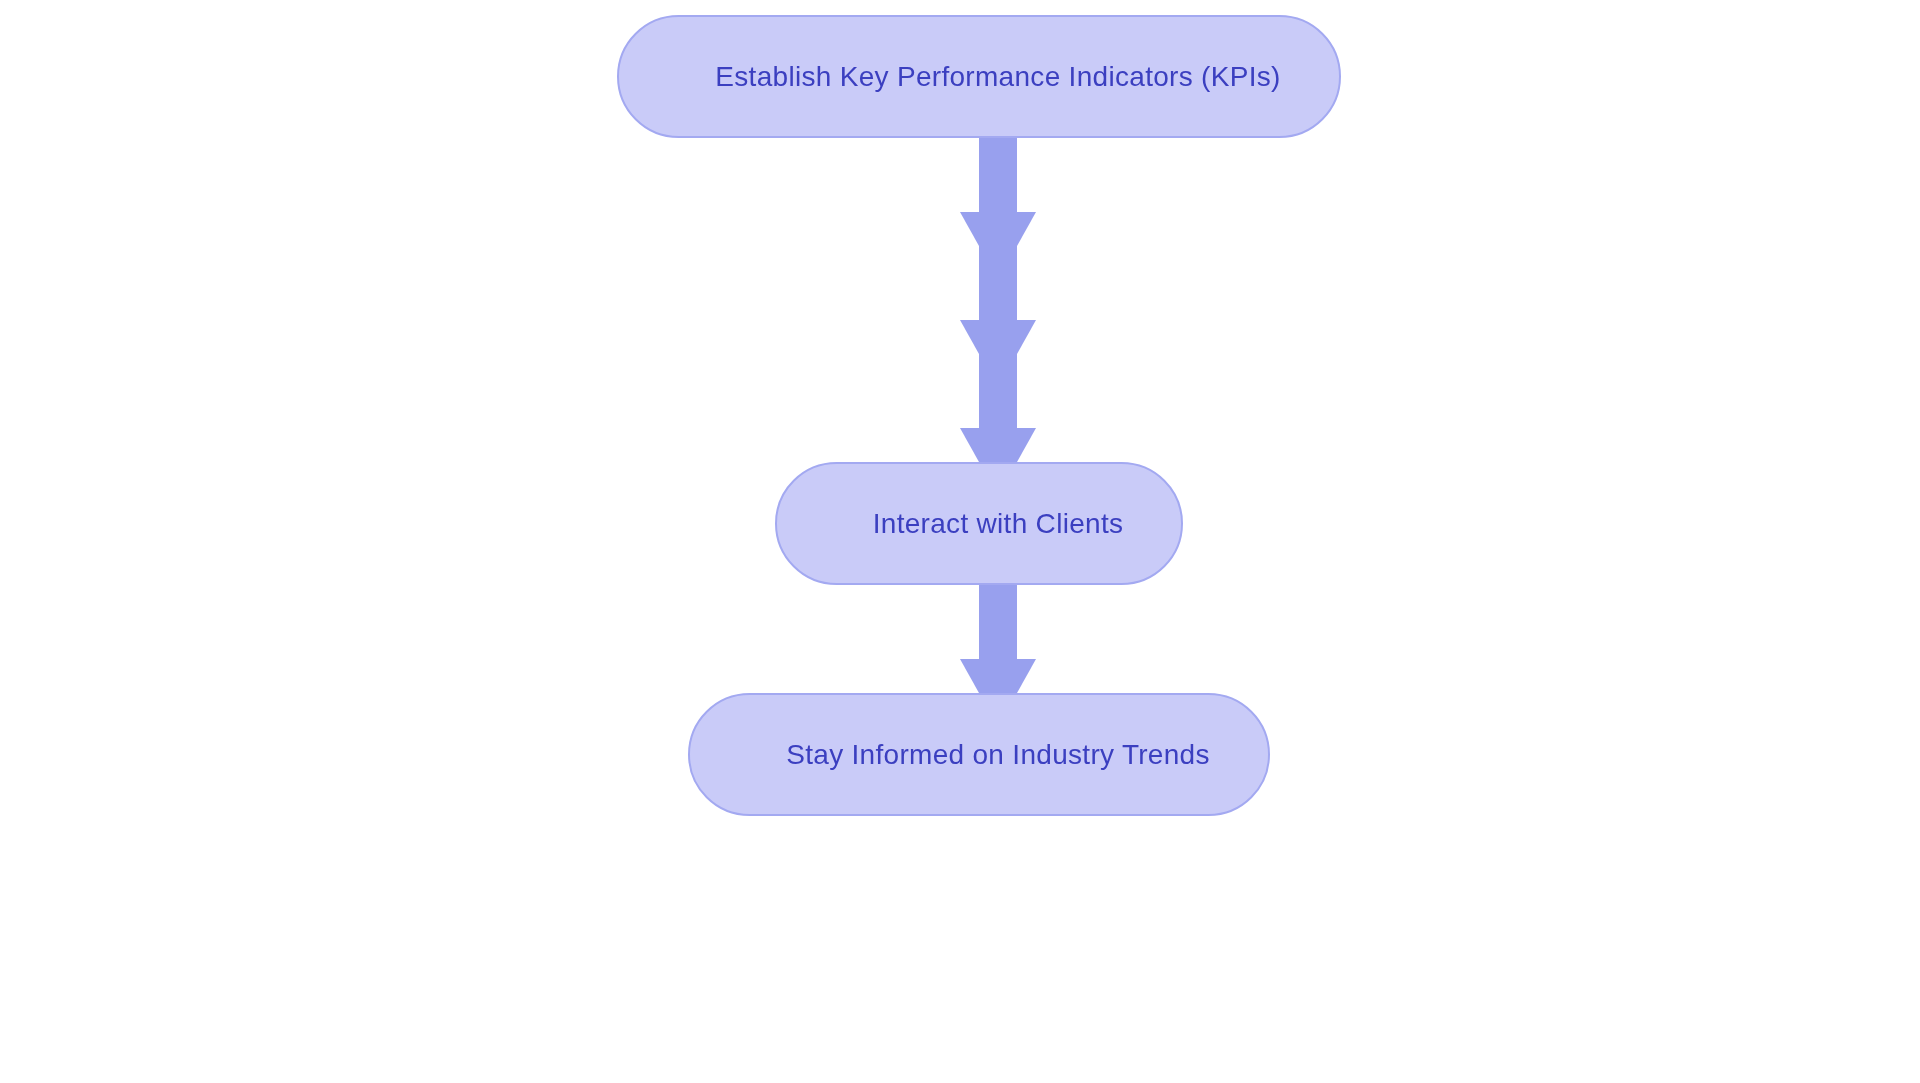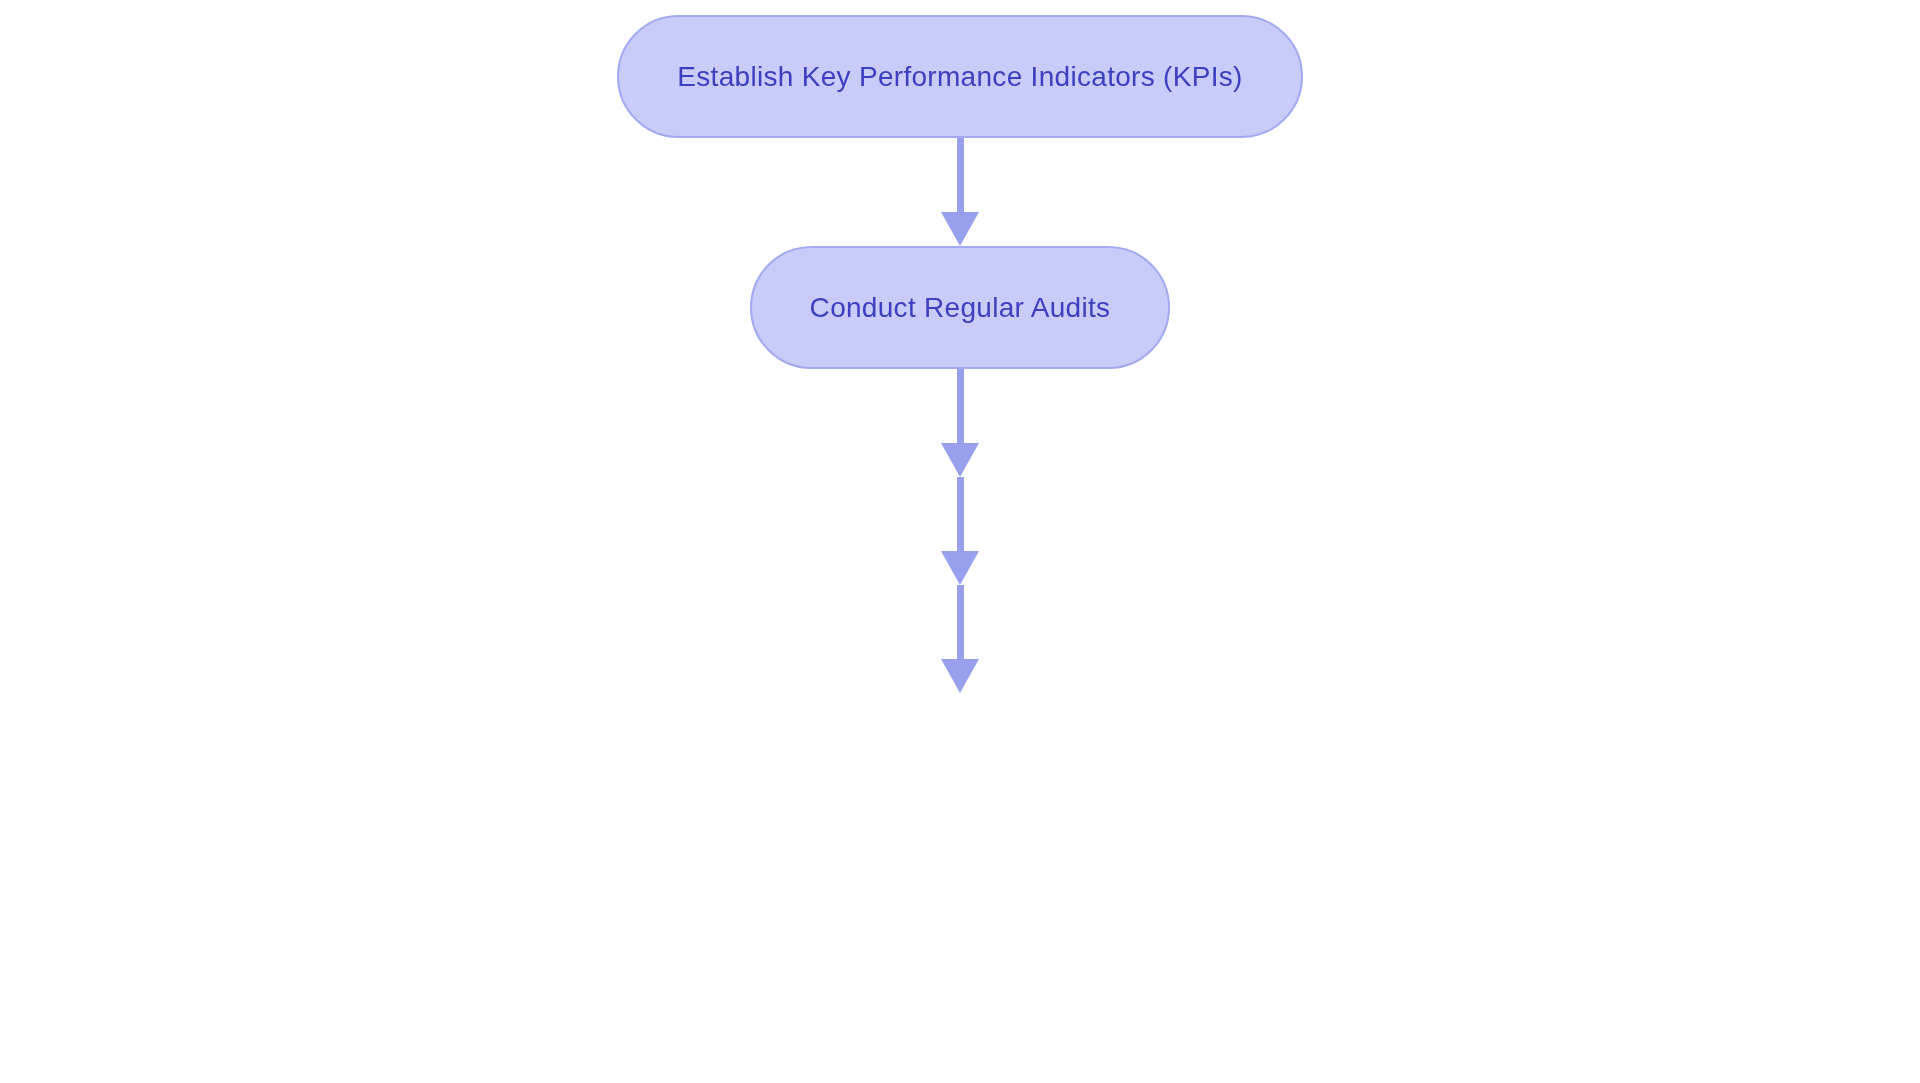--- a/index.html
+++ b/index.html
@@ -2,21 +2,21 @@
 <html style="--bg: #ffffff; --node-fill: #c9cbf8; --node-border: #a3a9f1; --text-color: #3b3fc0; --arrow-color: #98a0ee;"><head>
 <meta charset="utf-8">
 <style>
   :root {
     --bg: #ffffff;
     --node-fill: #c9cbf8;
     --node-border: #a3a9f1;
     --text-color: #3b3fc0;
     --arrow-color: #98a0ee;
   }
-  * { box-sizing: border-box; }
+  * { box-sizing: border-box; padding-left: 38px; }
   html, body {
     margin: 0;
     padding: 0;
     width: 1920px;
     height: 1083px;
     background: var(--bg);
     overflow: hidden;
     font-family: "Liberation Sans", "DejaVu Sans", sans-serif;
   }
   .flowchart {
@@ -72,35 +72,38 @@
 
   <div class="node">
     <span class="node-label">Establish Key Performance Indicators (KPIs)</span>
   </div>
 
   <div class="arrow">
     <div class="arrow-line"></div>
     <div class="arrow-head"></div>
   </div>
 
-  <div class="node">
-    <span class="node-label">Conduct Regular Audits</span>
-  </div>
 
   <div class="arrow">
     <div class="arrow-line"></div>
     <div class="arrow-head"></div>
   </div>
 
 
   <div class="arrow">
     <div class="arrow-line"></div>
     <div class="arrow-head"></div>
   </div>
 
+  <div class="node">
+    <span class="node-label">Interact with Clients</span>
+  </div>
 
   <div class="arrow">
     <div class="arrow-line"></div>
     <div class="arrow-head"></div>
   </div>
 
+  <div class="node">
+    <span class="node-label">Stay Informed on Industry Trends</span>
+  </div>
 
 </div>
 
 </body></html>

